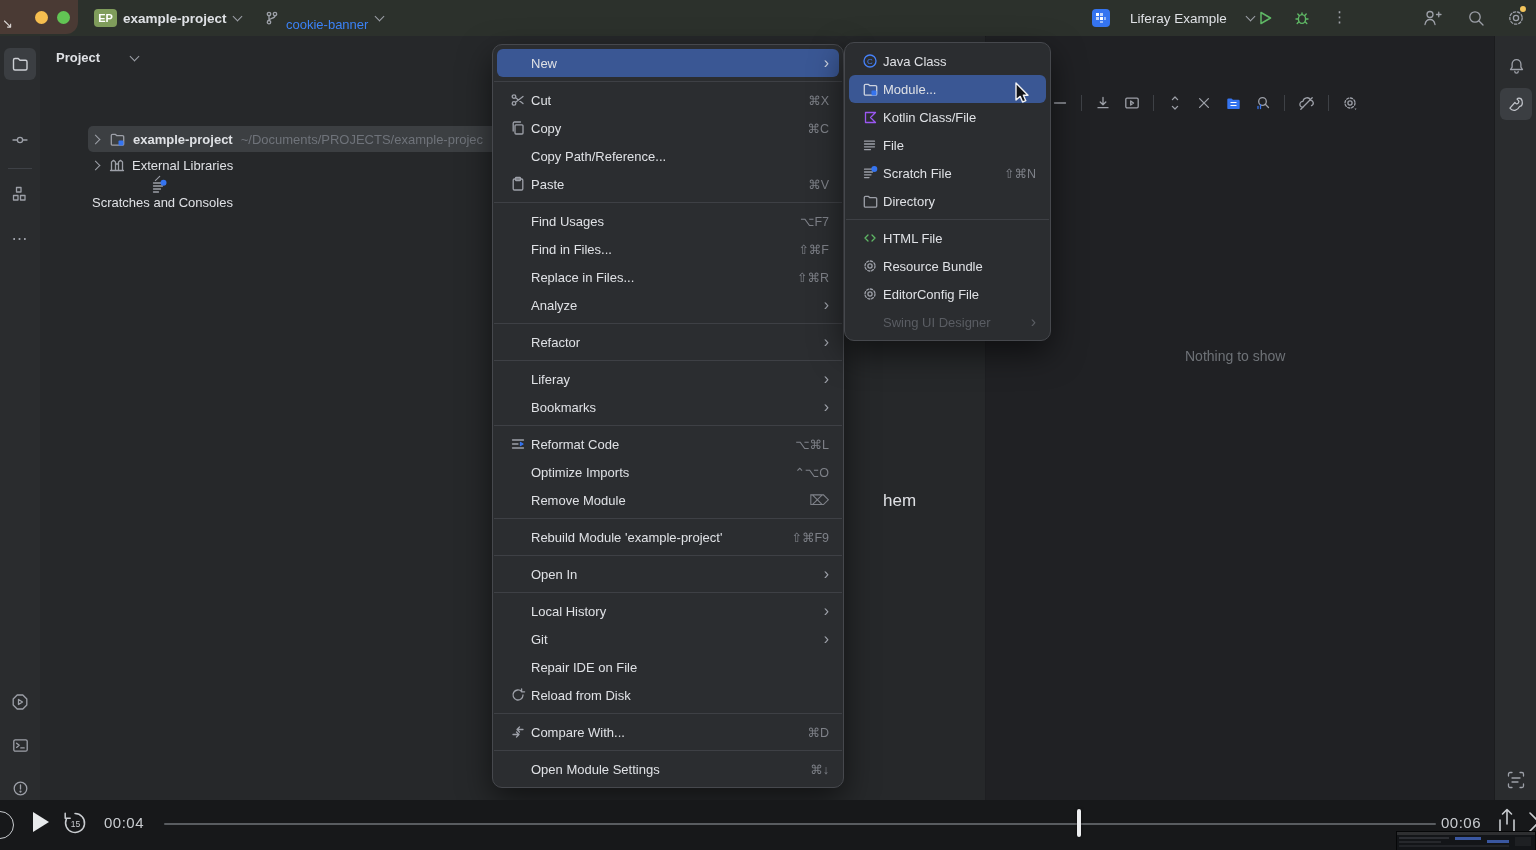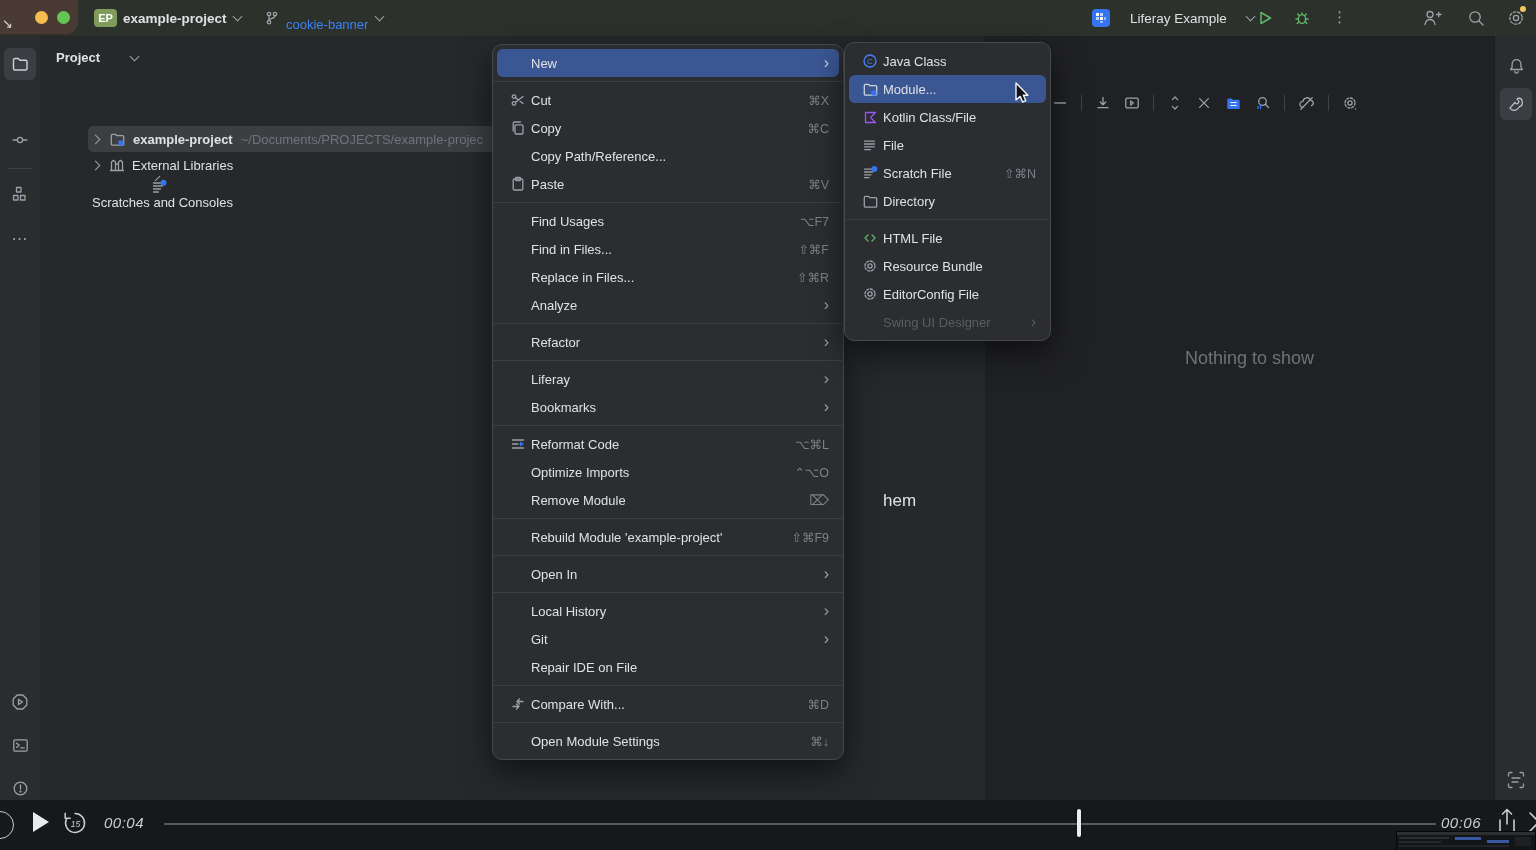--- a/index.html
+++ b/index.html
@@ -35,21 +35,21 @@
   .mi .sc{color:#7E8188;font-size:12.5px;margin-left:10px;white-space:nowrap;}
   .mi .arr{color:#9DA0A8;font-size:16px;line-height:1;margin-left:8px;}
   .mi.hl{background:#3A5794;}
   .mi.dis{color:#5A5D63;align-items:center;}
   .mi.dis .arr{color:#5A5D63;}
   .msep{height:1px;background:#3E4045;margin:4px 1px;}
   
   #gradle-toolbar{left:1052px;top:90px;height:26px;display:flex;align-items:center;gap:13px;color:#9DA0A8;}
   .sep-v{width:1px;height:16px;background:#3E4146;}
   
-  #player-bar{left:0;top:800px;width:1536px;height:50px;background:#17181A;z-index:70;font-style:italic;}
+  #player-bar{left:0;top:800px;width:1536px;height:50px;background:#17181A;z-index:70;}
   .ptime{position:absolute;top:14px;font-size:15px;color:#C9CCD0;letter-spacing:.5px;}
   #ptrack{position:absolute;left:164px;top:23px;width:1272px;height:2px;background:#595C60;border-radius:1px;}
   #playhead{position:absolute;left:1077px;top:9px;width:4px;height:28px;background:#EDEEF0;border-radius:2px;box-shadow:0 0 3px rgba(0,0,0,.6);}
   #video-thumb{position:absolute;right:0;top:31px;width:138px;height:19px;background:#131518;border:1px solid #060708;overflow:hidden;z-index:80;}
 </style>
 </head>
 <body>
 
 <div id="stage">
 
@@ -214,21 +214,21 @@
             <circle cx="12.5" cy="3.8" r="3" fill="#3574F0" stroke="none"></circle>
           </svg>
       </span>
       <span>Scratches and Consoles</span>
     </div>
 
     <span class="abs" style="left:843px;top:455px;font-size:17px;color:#DFE1E5;">hem</span>
   </div>
 
   <div id="gradle-panel" class="abs">
-    <span class="abs" style="left:199px;top:312px;font-size:18px;color:#6E7277;">Nothing to show</span>
+    <span class="abs" style="left:199px;top:312px;font-size:14px;color:#6E7277;">Nothing to show</span>
   </div>
   <div id="gradle-toolbar" class="abs">
     <span class="ic" style="color:#9DA0A8;">
       <svg class="sicon" width="16" height="16" viewBox="0 0 16 16">
           <path d="M2.5 8h11"></path>
         </svg>
       </span>
     <span class="sep-v"></span>
     <span class="ic">
       <svg class="sicon" width="16" height="16" viewBox="0 0 16 16">
@@ -421,20 +421,28 @@
       <span class="arr">›</span>
     </div>
     <div class="mi">
       <span class="mi-ic"></span>
       <span class="lab">Git</span>
       <span class="arr">›</span>
     </div>
     <div class="mi">
       <span class="mi-ic"></span>
       <span class="lab">Repair IDE on File</span>
+    </div>
+    <div class="mi">
+      <span class="mi-ic ic">
+          <svg class="sicon" width="16" height="16" viewBox="0 0 16 16">
+            <path d="M13 8a5 5 0 1 1-1.4-3.5M11.6 1.8v3h3"></path>
+          </svg>
+        </span>
+      <span class="lab">Reload from Disk</span>
     </div>
     <div class="msep"></div>
     <div class="mi">
       <span class="mi-ic ic">
           <svg class="sicon" width="16" height="16" viewBox="0 0 16 16">
             <path d="M9.5 3L7 5.5 9.5 8M7 5.5h6M6.5 13L9 10.5 6.5 8M9 10.5H3"></path>
           </svg>
         </span>
       <span class="lab">Compare With...</span>
       <span class="sc">⌘D</span>

